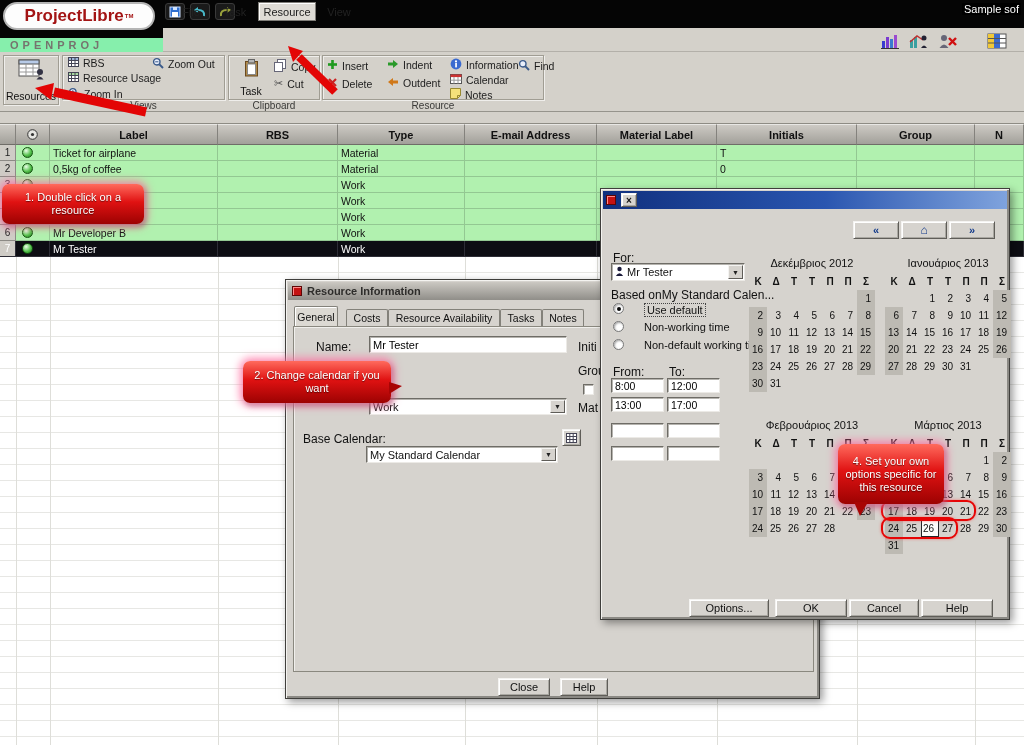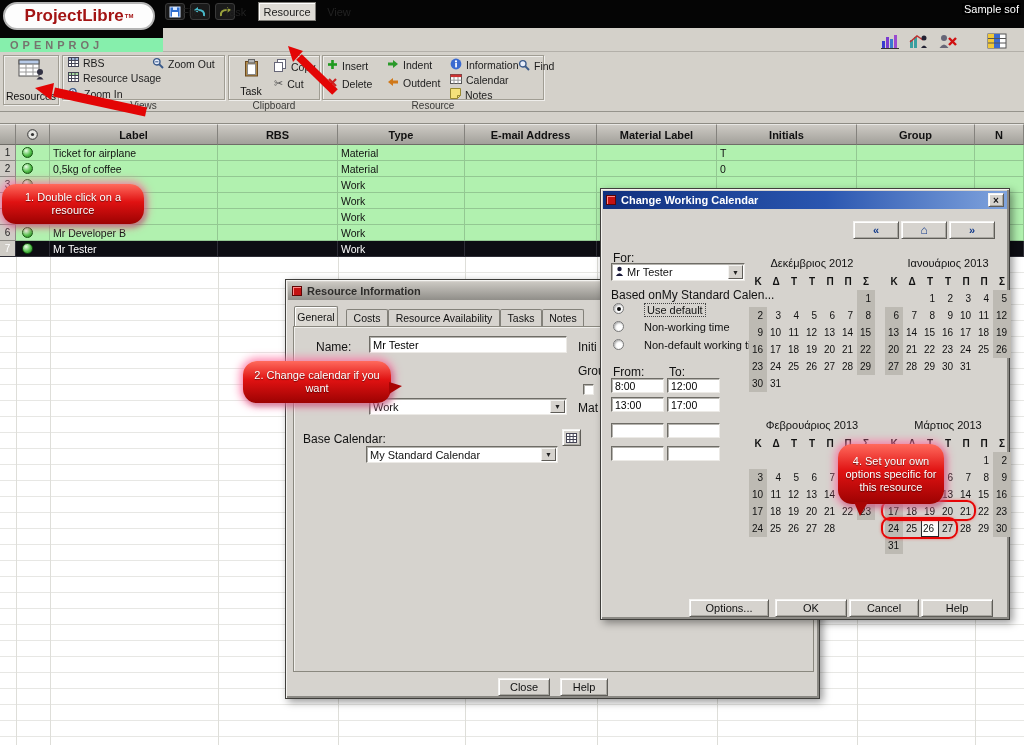--- a/index.html
+++ b/index.html
@@ -87,21 +87,21 @@
 .cal-title{text-align:center;font-size:11px;height:14px;color:#111}
 .cal-grid{display:grid;grid-template-columns:repeat(7,18px);grid-auto-rows:17px;margin-top:2px}
 .cal-cell{display:flex;align-items:center;justify-content:flex-end;padding-right:4px;font-size:10px;color:#111}
 .cal-head{font-weight:bold;justify-content:center;padding:0}
 .cal-day.weekend{background:#bdbab3}
 .cal-day.selected{border:1px solid #26262a;background:#fdfdfb}
 .redring{position:absolute;border:2px solid #e60505;border-radius:9px;z-index:45;box-shadow:0 0 3px rgba(255,60,60,.6)}
 
 
 .callout{position:absolute;background:linear-gradient(180deg,#ff6a5d,#e01212 45%,#9c0202);
-  border-radius:14px;color:#fff;display:flex;align-items:center;justify-content:center;text-align:center;
+  border-radius:7px;color:#fff;display:flex;align-items:center;justify-content:center;text-align:center;
   font-size:11px;line-height:13px;padding:4px 6px;
   box-shadow:0 0 8px 3px rgba(255,110,160,.8),2px 3px 5px rgba(0,0,0,.35);text-shadow:0 1px 1px rgba(0,0,0,.55)}
 .tail{position:absolute;width:0;height:0;border-style:solid}
 .arrowlayer{position:absolute;left:0;top:0;width:1024px;height:745px;pointer-events:none;z-index:60}
 </style>
 </head>
 <body>
 
 <div class="screen">
 
@@ -494,21 +494,20 @@
   </div>
 
   <div class="callout" style="left:243px;top:361px;width:148px;height:42px;z-index:30">
     <span>2. Change calendar if you want</span>
     <span class="tail" style="right:-11px;bottom:9px;border-width:4px 0 8px 13px;border-color:transparent transparent transparent #a80404"></span>
   </div>
 
   <div class="dialog" style="left:600px;top:188px;width:410px;height:432px;z-index:40">
     <div class="tb-blue">
       <span class="dlgicon"></span>
-      <span style="flex:1">Change Working Calendar</span>
       <span class="btn3d" style="width:16px;height:14px;font-size:10px;color:#111;font-weight:bold">×</span>
     </div>
 
     <div class="btn3d abs" style="left:252px;top:32px;width:46px;height:18px;color:#123a8a;font-weight:bold">«</div>
     <div class="btn3d abs" style="left:300px;top:32px;width:46px;height:18px;font-size:12px;color:#123a8a">⌂</div>
     <div class="btn3d abs" style="left:348px;top:32px;width:46px;height:18px;color:#123a8a;font-weight:bold">»</div>
 
     <div class="flabel" style="left:12px;top:62px">For:</div>
     <div class="dd abs" style="left:10px;top:74px;width:134px;height:18px">
       <span><svg width="9" height="10">

